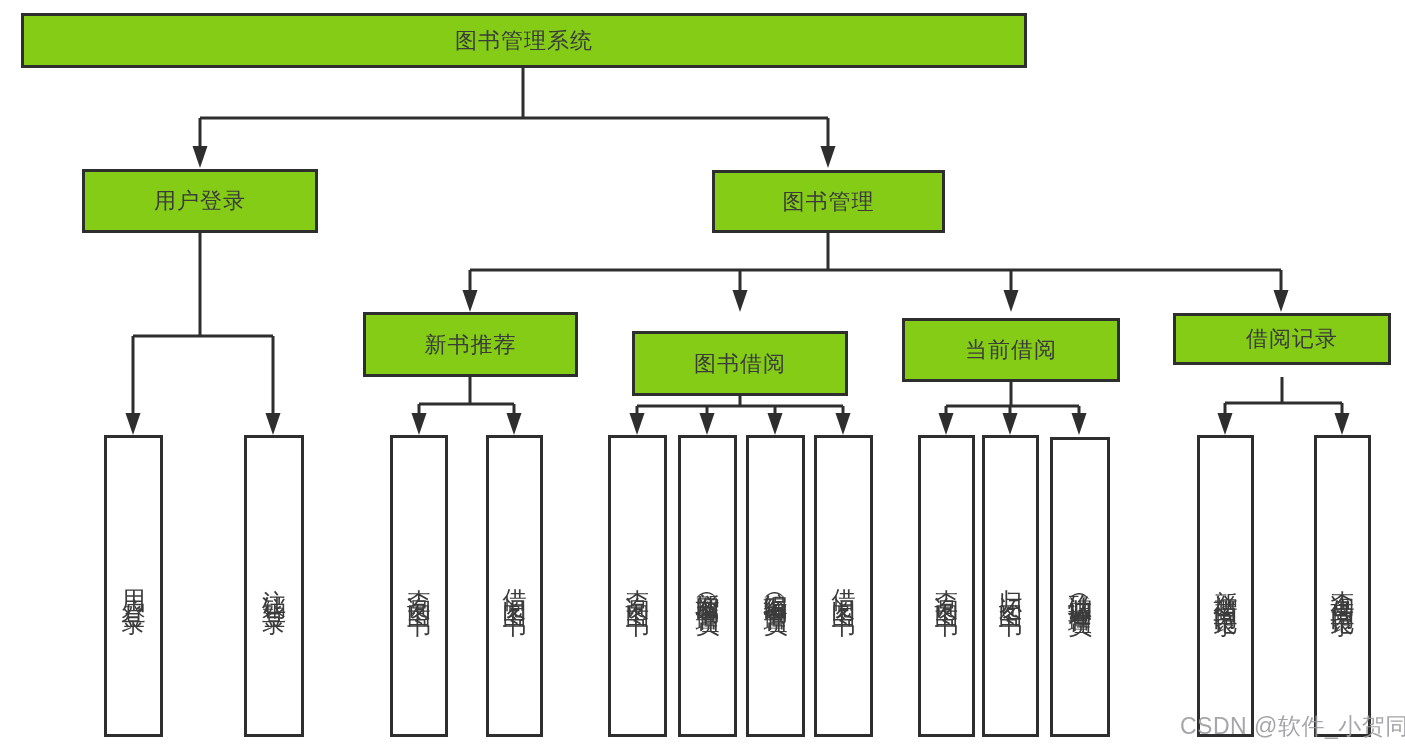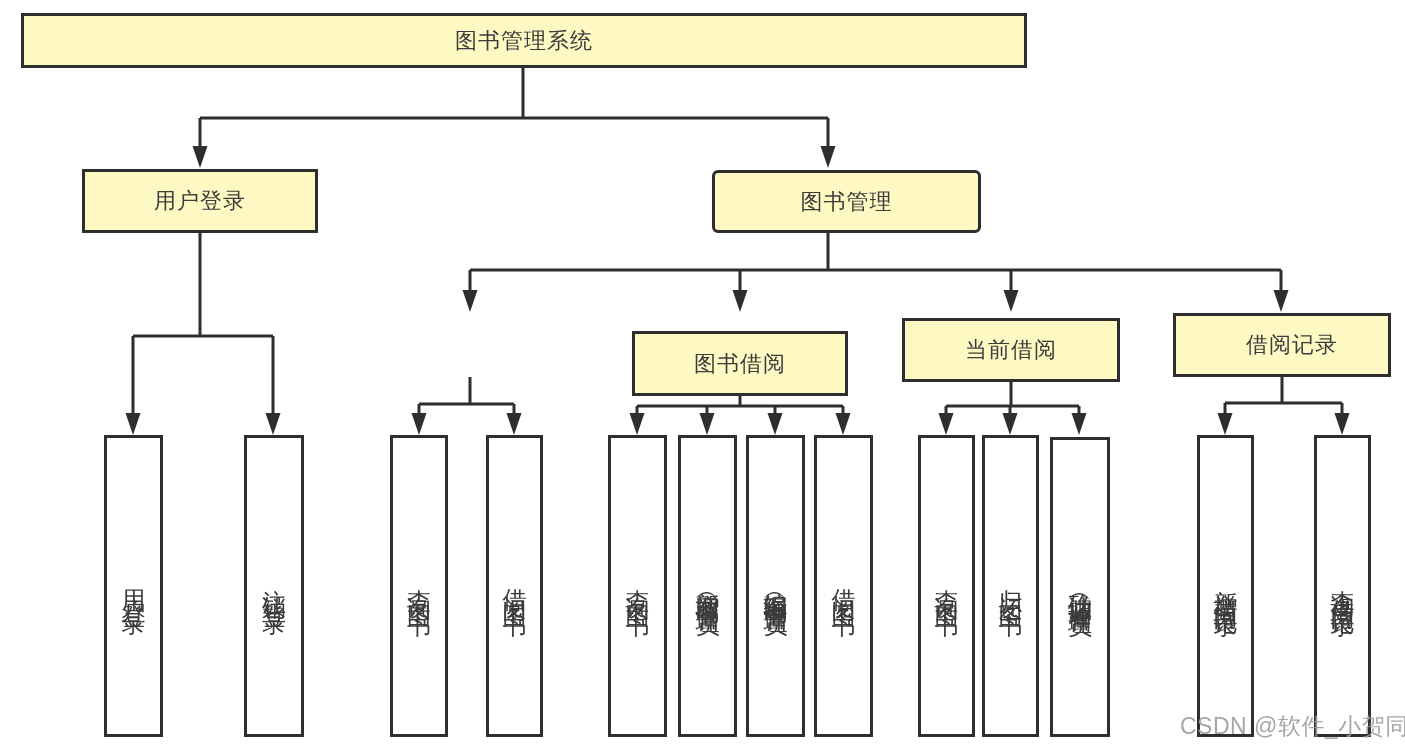--- a/index.html
+++ b/index.html
@@ -13,21 +13,21 @@
   }
   #wires {
     position: absolute;
     left: 0; top: 0;
     width: 1405px; height: 747px;
   }
   .hbox {
     position: absolute;
     box-sizing: border-box;
     border: 3px solid #2e2e2e;
-    background: #fef9c3;
+    background: #84cc16;
     display: flex;
     align-items: center;
     justify-content: center;
     color: #3b3b3b;
     font-size: 22px;
     letter-spacing: 1px;
     z-index: 2;
   }
   .vbox {
     position: absolute;
@@ -110,31 +110,34 @@
     </g>
   </svg>
 
   <div class="hbox" style="left:21px; top:13px; width:1006px; height:55px;">
     <span>图书管理系统</span>
   </div>
 
   <div class="hbox" style="left:82px; top:169px; width:236px; height:64px;">
     <span>用户登录</span>
   </div>
-  <div class="hbox" style="left:712px; top:170px; width:269px; height:63px;border-radius:6px;">
+  <div class="hbox" style="left:712px; top:170px; width:233px; height:63px;">
     <span>图书管理</span>
   </div>
 
+  <div class="hbox" style="left:363px; top:312px; width:215px; height:65px;">
+    <span>新书推荐</span>
+  </div>
   <div class="hbox" style="left:632px; top:312px; width:216px; height:65px;margin-top:19px;">
     <span>图书借阅</span>
   </div>
   <div class="hbox" style="left:902px; top:318px; width:218px; height:64px;">
     <span>当前借阅</span>
   </div>
-  <div class="hbox" style="left:1173px; top:313px; width:218px; height:64px;padding-left:20px;">
+  <div class="hbox" style="left:1173px; top:313px; width:218px; height:52px;padding-left:20px;">
     <span>借阅记录</span>
   </div>
 
   <div class="vbox" style="left:104px; top:435px; width:59px; height:302px;">
     <span class="vtext">用户登录</span>
   </div>
   <div class="vbox" style="left:244px; top:435px; width:60px; height:302px;">
     <span class="vtext">注销登录</span>
   </div>
 

